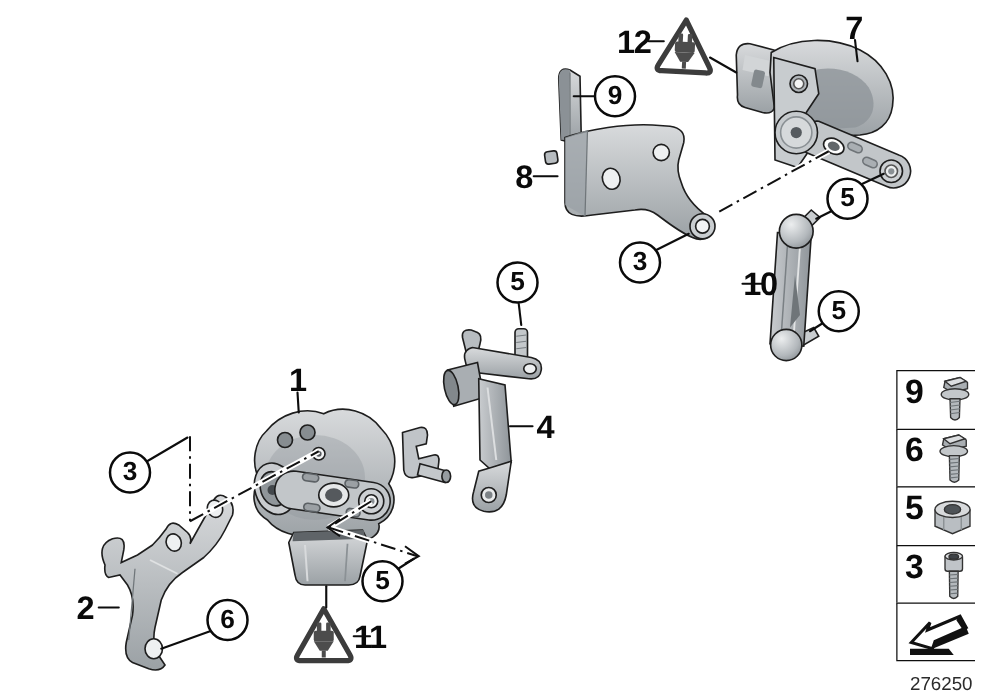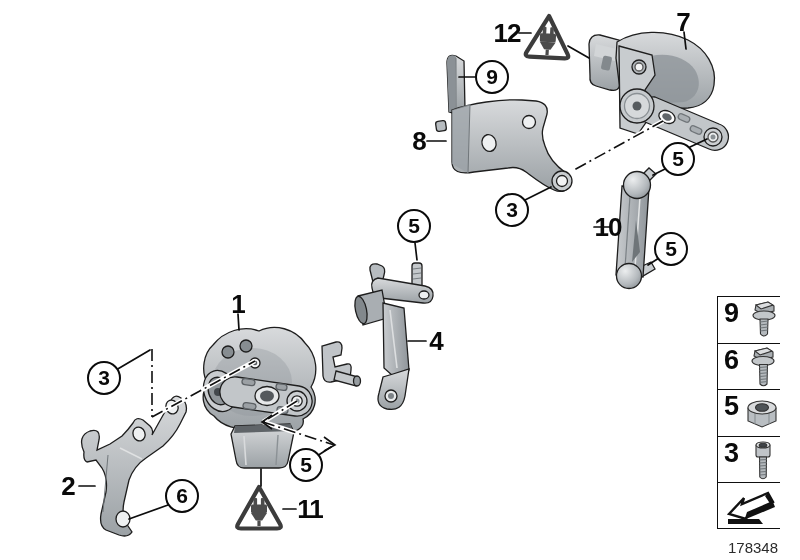--- a/index.html
+++ b/index.html
@@ -224,21 +224,21 @@
     </g>
   </svg>
 
   <div class="pcall" style="left:507px;top:33px">12</div>
   <div class="pcall" style="left:683px;top:22px">7</div>
   <div class="pcall" style="left:419px;top:141px">8</div>
   <div class="pcall" style="left:608px;top:227px">10</div>
   <div class="pcall" style="left:238px;top:304px">1</div>
   <div class="pcall" style="left:436px;top:341px">4</div>
   <div class="pcall" style="left:68px;top:486px">2</div>
-  <div class="pcall" style="left:310px;top:509px">11</div>
+  <div class="pcall" style="left:296px;top:509px">11</div>
 
   <div class="ccall" style="left:492px;top:77px">9</div>
   <div class="ccall" style="left:678px;top:159px">5</div>
   <div class="ccall" style="left:512px;top:210px">3</div>
   <div class="ccall" style="left:671px;top:249px">5</div>
   <div class="ccall" style="left:414px;top:226px">5</div>
   <div class="ccall" style="left:104px;top:378px">3</div>
   <div class="ccall" style="left:306px;top:465px">5</div>
   <div class="ccall" style="left:182px;top:496px">6</div>
 
@@ -328,15 +328,15 @@
         <svg width="62" height="40" viewBox="0 0 62 40">
           <path d="M8,28 L23,12 L21,18 L47,7 L52,16 L27,27 L25,33 Z" fill="#fff" stroke="#111" stroke-width="2.4" stroke-linejoin="miter"></path>
           <path d="M47,7 L52,16 L50,19 L44,10 Z" fill="#111"></path>
           <path d="M52,16 L27,27 L25,33 L54,21 Z" fill="#111"></path>
           <path d="M7,33 L38,33 L42,38 L7,38 Z" fill="#111"></path>
         </svg>
       </span>
     </div>
   </div>
 
-  <div class="fignum">178348</div>
+  <div class="fignum">276250</div>
 
 </div>
 
 </body></html>

